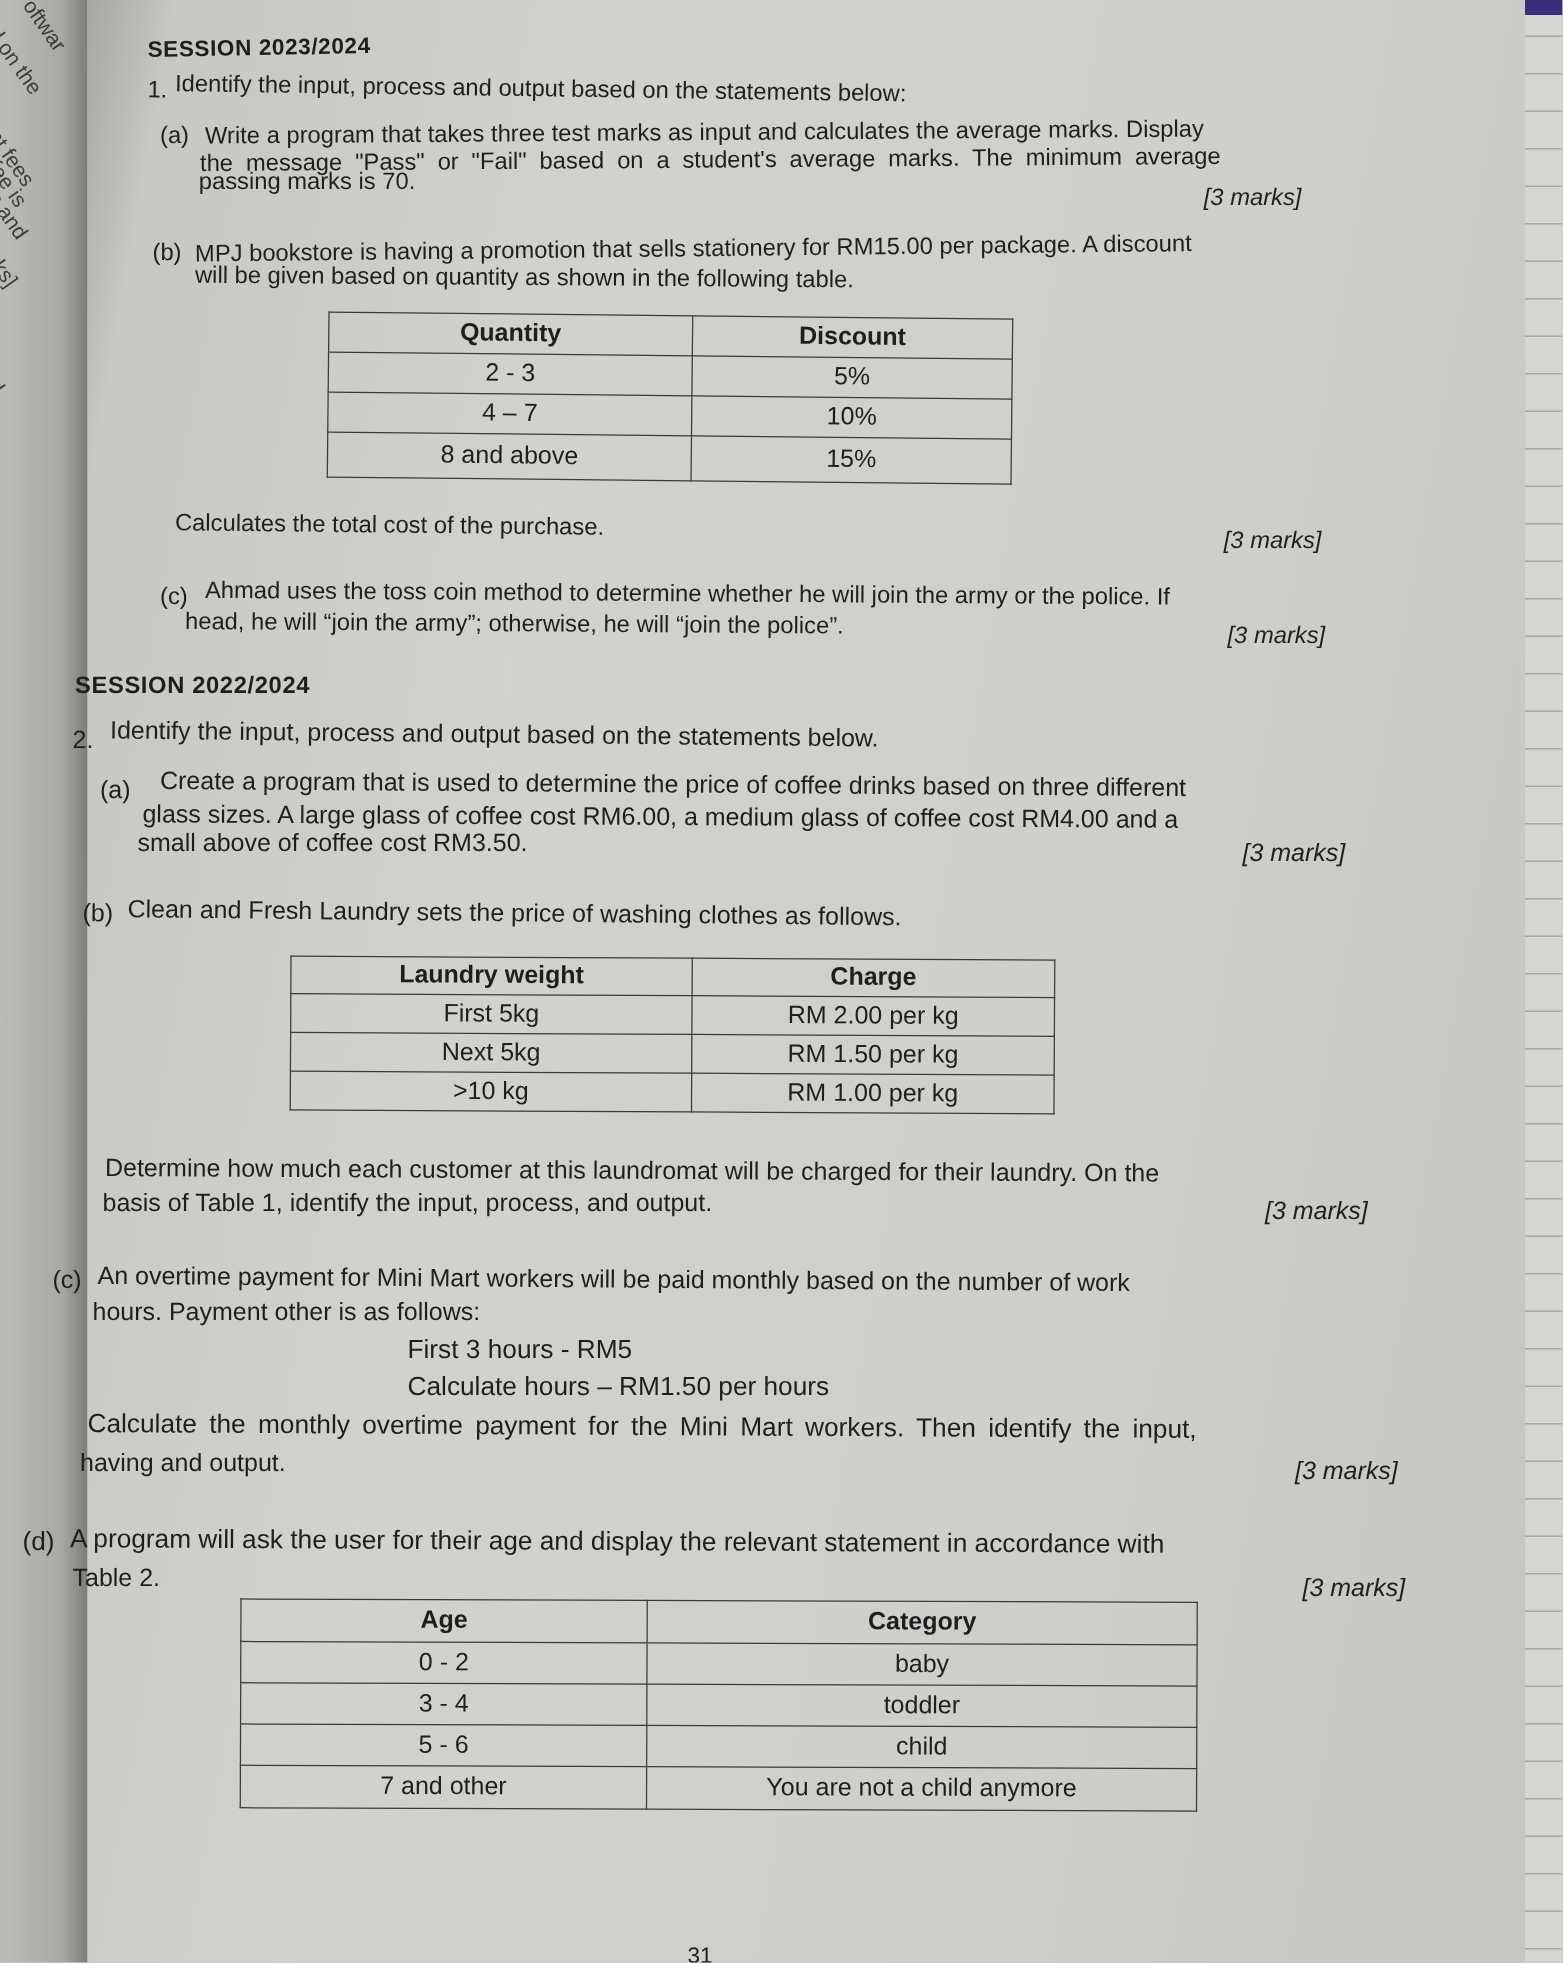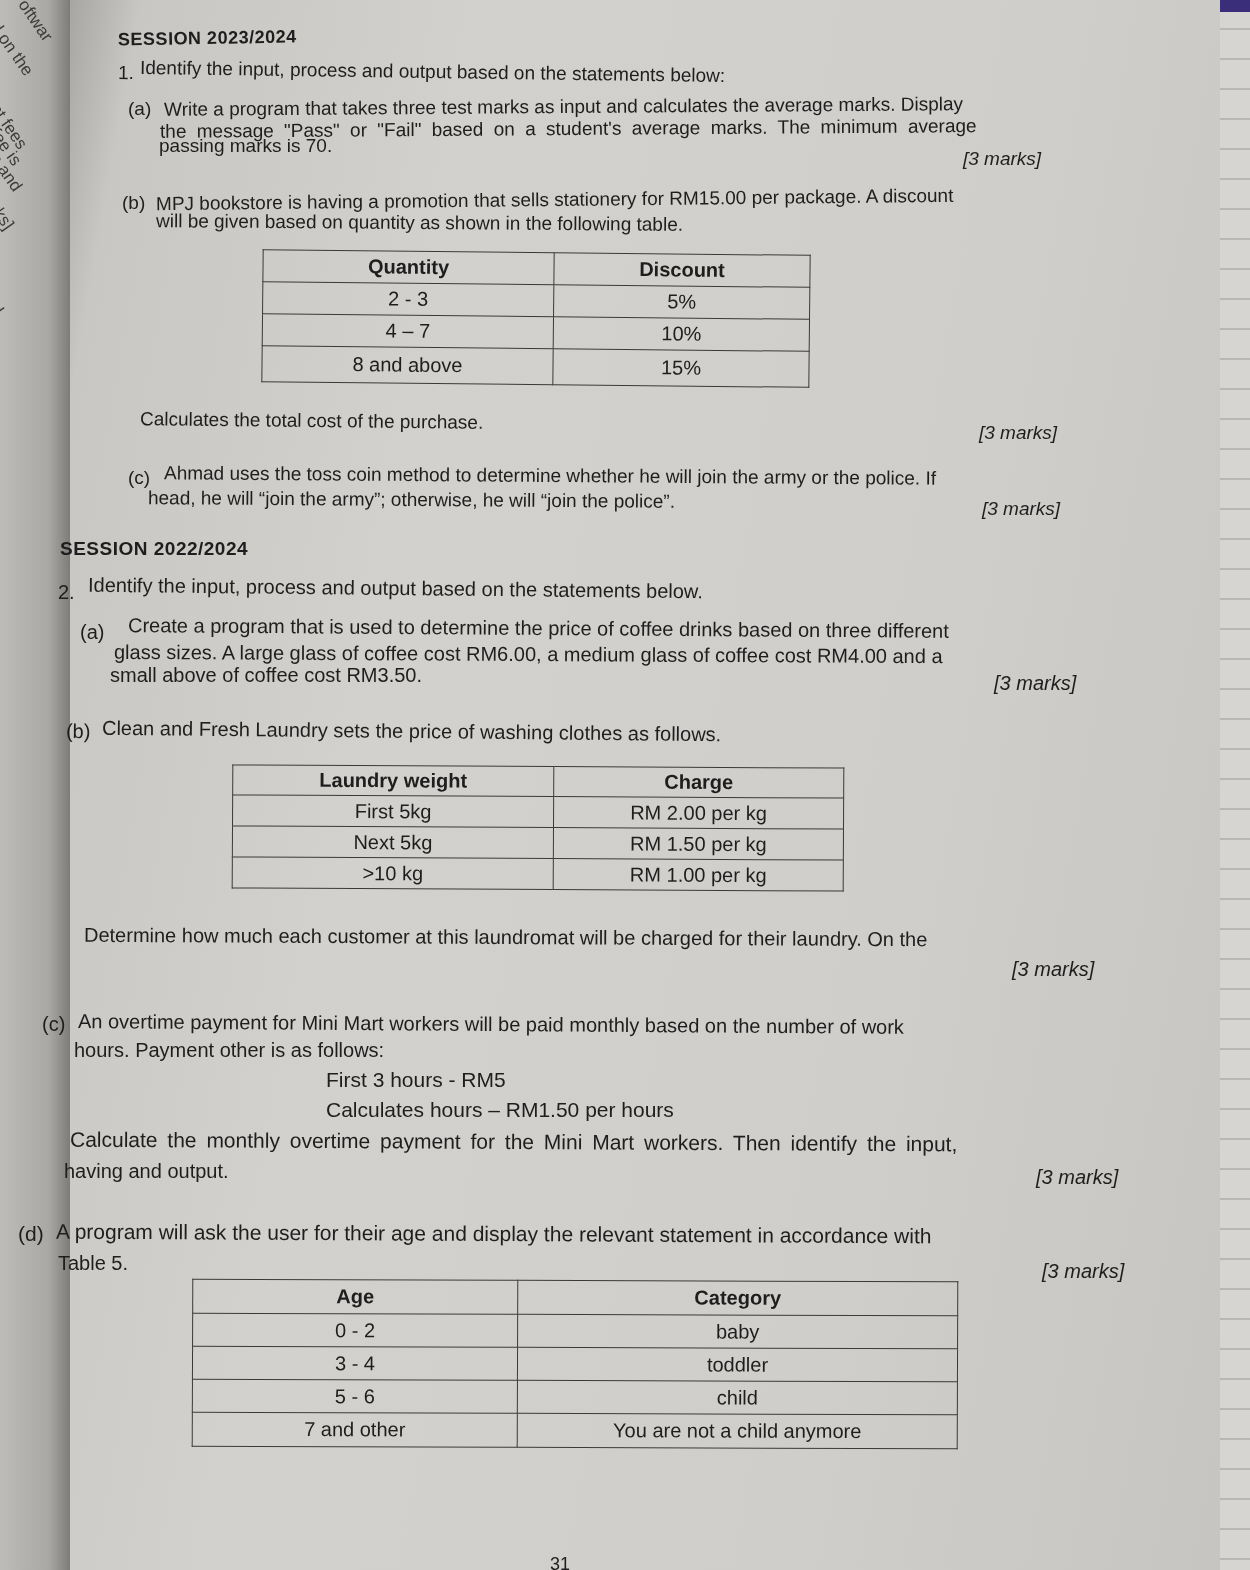--- a/index.html
+++ b/index.html
@@ -135,34 +135,35 @@
       <td>RM 1.50 per kg</td>
     </tr>
     <tr style="height:31px;">
       <td>&gt;10 kg</td>
       <td>RM 1.00 per kg</td>
     </tr>
   </tbody>
     </table>
 
   <div class="el qtext" style="left:14px;top:926px;font-size:20px;transform:rotate(0.3deg);">Determine how much each customer at this laundromat will be charged for their laundry. On the</div>
+  <div class="el qtext" style="left:12px;top:952px;font-size:20px;">basis of Table 1, identify the input, process, and output.</div>
   <div class="el marks" style="left:942px;top:958px;font-size:20px;">[3 marks]</div>
 
   <div class="el qtext" style="left:-28px;top:1013px;font-size:20px;">(c)</div>
   <div class="el qtext" style="left:8px;top:1013px;font-size:20px;transform:rotate(0.4deg);">An overtime payment for Mini Mart workers will be paid monthly based on the number of work</div>
   <div class="el qtext" style="left:4px;top:1039px;font-size:20px;">hours. Payment other is as follows:</div>
   <div class="el centered-line" style="left:256px;top:1068px;">First 3 hours - RM5</div>
-  <div class="el centered-line" style="left:256px;top:1098px;">Calculates hours – RM1.50 per hours</div>
+  <div class="el centered-line" style="left:256px;top:1098px;">Calculate hours – RM1.50 per hours</div>
   <div class="el qtext" style="left:0px;top:1130px;font-size:21px;word-spacing:4px;transform:rotate(0.3deg);">Calculate the monthly overtime payment for the Mini Mart workers. Then identify the input,</div>
   <div class="el qtext" style="left:-6px;top:1160px;font-size:20px;">having and output.</div>
   <div class="el marks" style="left:966px;top:1166px;font-size:20px;">[3 marks]</div>
 
   <div class="el qtext" style="left:-52px;top:1222px;font-size:21px;">(d)</div>
   <div class="el qtext" style="left:-14px;top:1222px;font-size:21px;transform:rotate(0.3deg);">A program will ask the user for their age and display the relevant statement in accordance with</div>
-  <div class="el qtext" style="left:-12px;top:1252px;font-size:20px;">Table 5.</div>
+  <div class="el qtext" style="left:-12px;top:1252px;font-size:20px;">Table 2.</div>
   <div class="el marks" style="left:972px;top:1260px;font-size:20px;">[3 marks]</div>
 
   <table class="t" style="left:122px;top:1280px;width:766px;transform:rotate(0.2deg);">
     <tbody>
         <tr style="height:34px;">
       <th style="width:324px;">Age</th>
       <th>Category</th>
     </tr>
     <tr style="height:33px;">
       <td>0 - 2</td>

